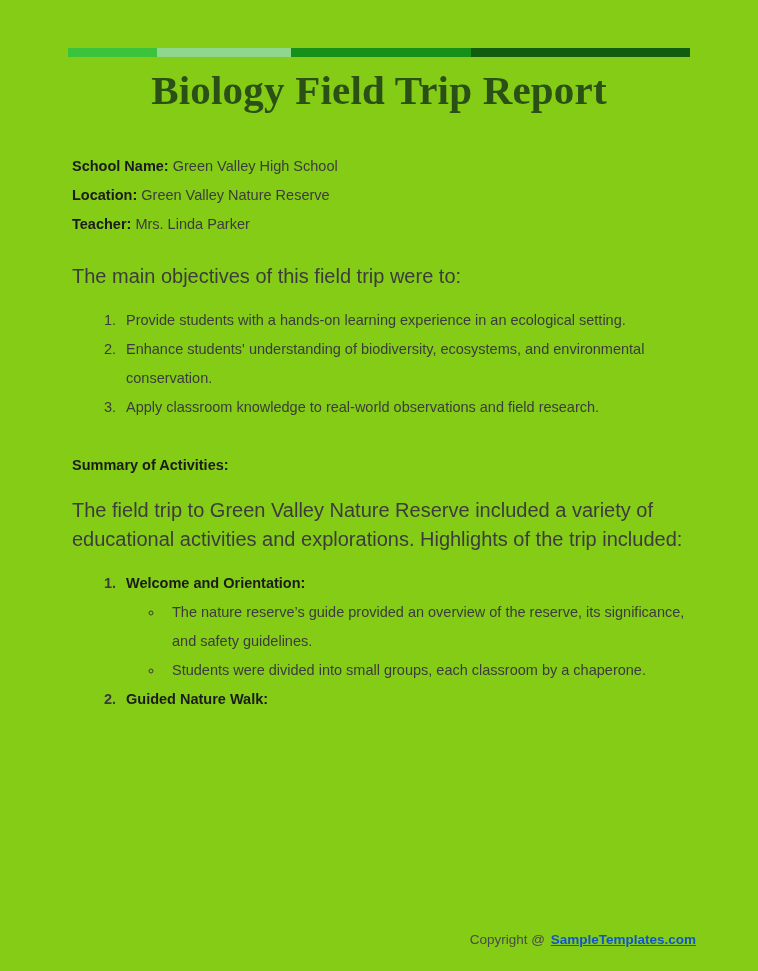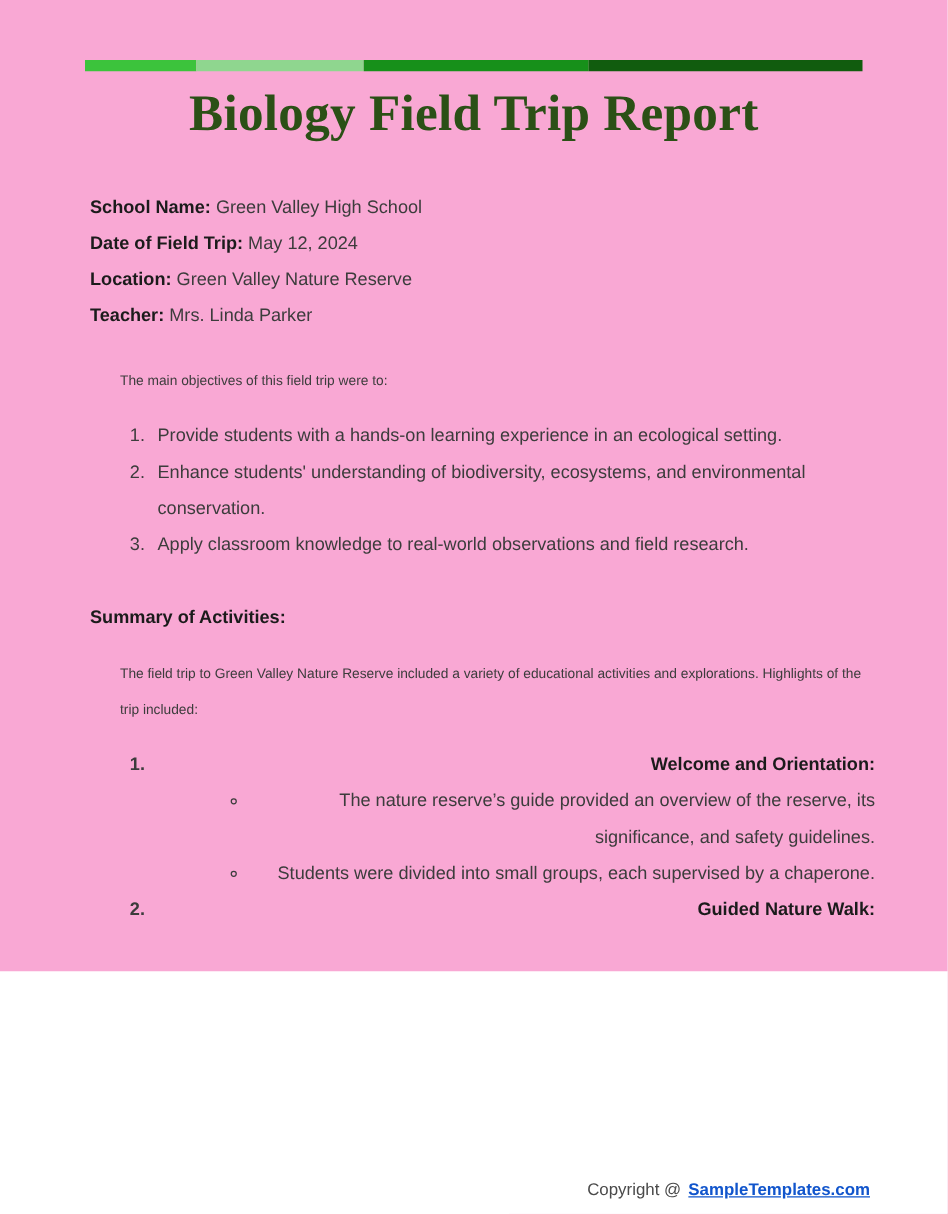--- a/index.html
+++ b/index.html
@@ -10,23 +10,23 @@
   body {
     width: 758px;
     height: 971px;
     font-family: "Liberation Sans", sans-serif;
     color: #3a3a3a;
     position: relative;
     overflow: hidden;
   }
   .page {
     width: 758px;
-    height: 777px;
+    height: 971px;
     box-sizing: border-box;
-    background: #f9a8d4;
+    background: #84cc16;
     position: relative;
   }
 
   
   .topbar {
     position: absolute;
     left: 68px;
     top: 48px;
     width: 622px;
     height: 9px;
@@ -76,25 +76,24 @@
   .section-head {
     font-size: 14.5px;
     font-weight: bold;
     color: #1b1b1b;
     margin-top: 33px;
     margin-bottom: 0;
     line-height: 20px;
   }
 
   .para {
-    font-size: 11px;
+    font-size: 20px;
     line-height: 29px;
     color: #3c3c3c;
     margin-top: 23px;
-    margin-left: 24px;
   }
   .para.tight { margin-top: 21px; }
 
   ol.num-list {
     margin: 15px 0 0 0;
     padding-left: 48px;
     list-style-type: decimal;
   }
   ol.num-list > li {
     font-size: 14.5px;
@@ -102,53 +101,50 @@
     color: #3c3c3c;
     padding-left: 6px;
     margin-bottom: 0;
   }
   ol.num-list > li::marker {
     color: #3c3c3c;
   }
   ol.num-list > li.bold-item {
     font-weight: bold;
     color: #1b1b1b;
-    text-align: right;
   }
 
   ul.sub-list {
     margin: 0;
     padding-left: 38px;
     list-style-type: circle;
   }
   ul.sub-list > li {
     font-size: 14.5px;
     line-height: 29px;
     color: #3c3c3c;
     font-weight: normal;
     padding-left: 8px;
-    margin-left: 36px;
   }
   ul.sub-list > li .run-in {
     font-weight: bold;
     color: #1b1b1b;
   }
 
   
   .footer {
     position: absolute;
     left: 0;
     top: 932px;
     width: 758px;
     padding-right: 62px;
     box-sizing: border-box;
     text-align: right;
     font-size: 13.5px;
     color: #4a4a4a;
-    margin-top: 12px;
   }
   .footer .site {
     font-weight: bold;
     color: #1155cc;
     text-decoration: underline;
     margin-left: 2px;
   }
 </style>
 </head>
 <body>
@@ -163,24 +159,20 @@
   </div>
 
   <h1 class="doc-title" style="color: rgb(43, 80, 22);">Biology Field Trip Report</h1>
 
   <div class="content">
 
     <div class="meta-block">
       <div class="meta-line">
         <span class="lbl">School Name: </span>
         <span class="val">Green Valley High School</span>
-      </div>
-      <div class="meta-line">
-        <span class="lbl">Date of Field Trip: </span>
-        <span class="val">May 12, 2024</span>
       </div>
       <div class="meta-line">
         <span class="lbl">Location: </span>
         <span class="val">Green Valley Nature Reserve</span>
       </div>
       <div class="meta-line">
         <span class="lbl">Teacher: </span>
         <span class="val">Mrs. Linda Parker</span>
       </div>
     </div>
@@ -197,21 +189,21 @@
     <div class="para tight">The field trip to Green Valley Nature Reserve included a variety of educational activities and explorations. Highlights of the trip included:</div>
 
     <ol class="num-list">
       <li class="bold-item">
         <span>Welcome and Orientation:</span>
         <ul class="sub-list">
           <li>
             <span>The nature reserve’s guide provided an overview of the reserve, its significance, and safety guidelines.</span>
           </li>
           <li>
-            <span>Students were divided into small groups, each supervised by a chaperone.</span>
+            <span>Students were divided into small groups, each classroom by a chaperone.</span>
           </li>
         </ul>
       </li>
       <li class="bold-item">
         <span>Guided Nature Walk:</span>
       </li>
     </ol>
 
   </div>
 

